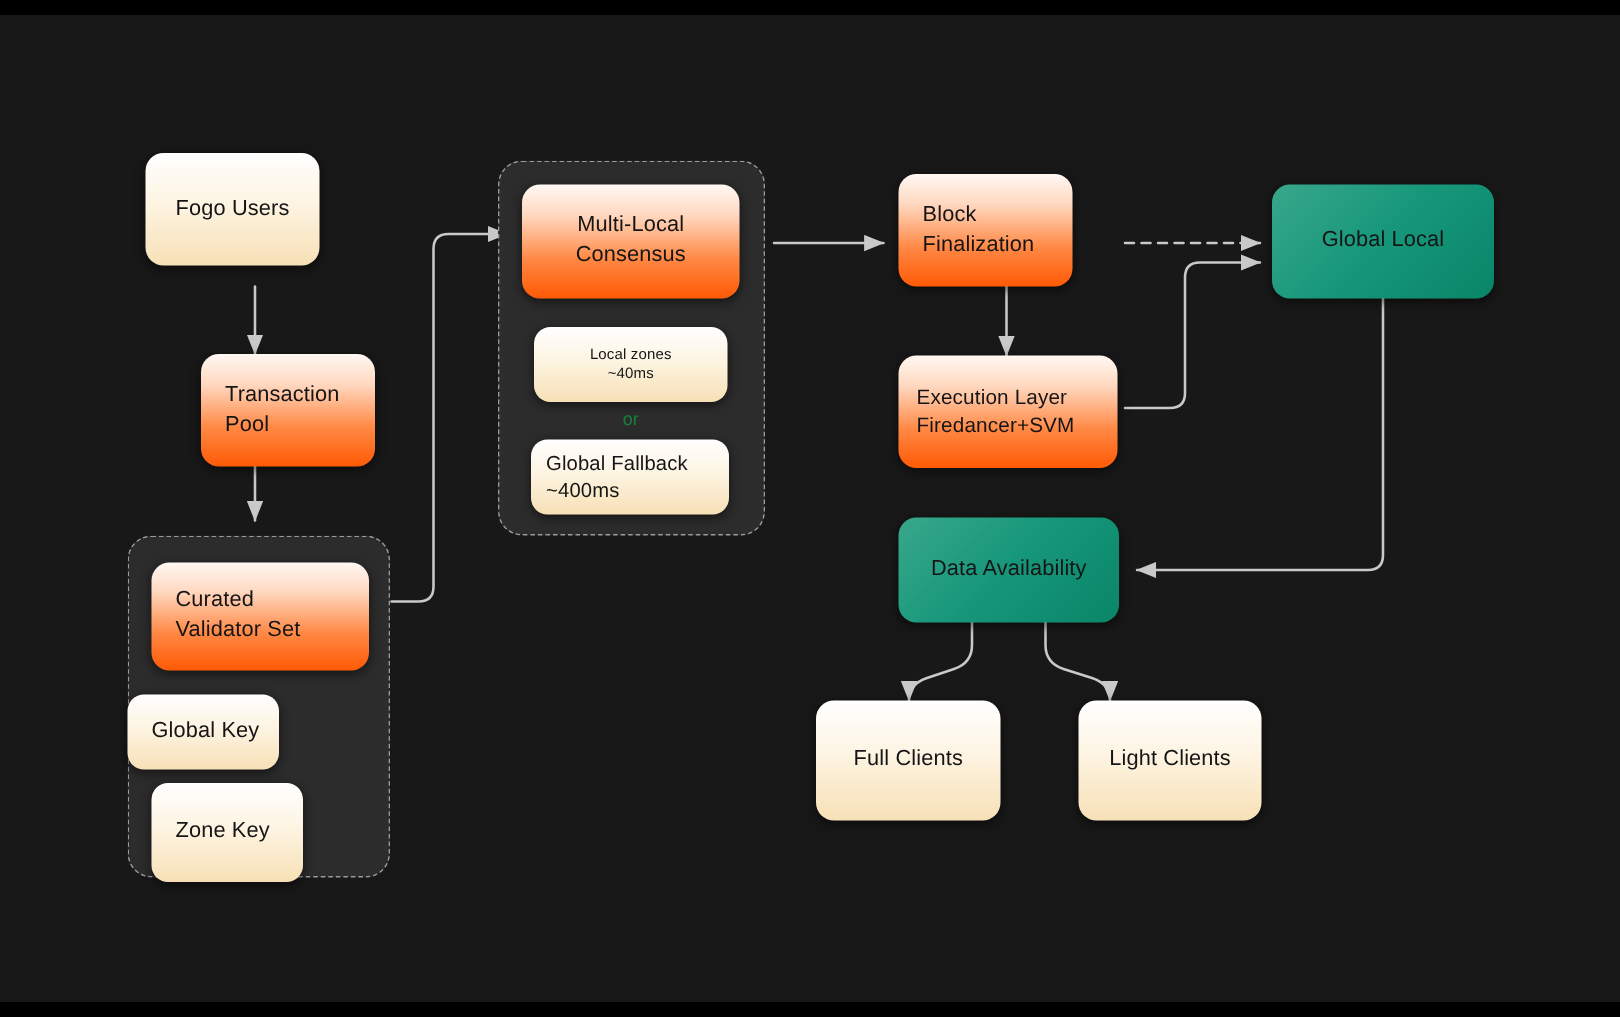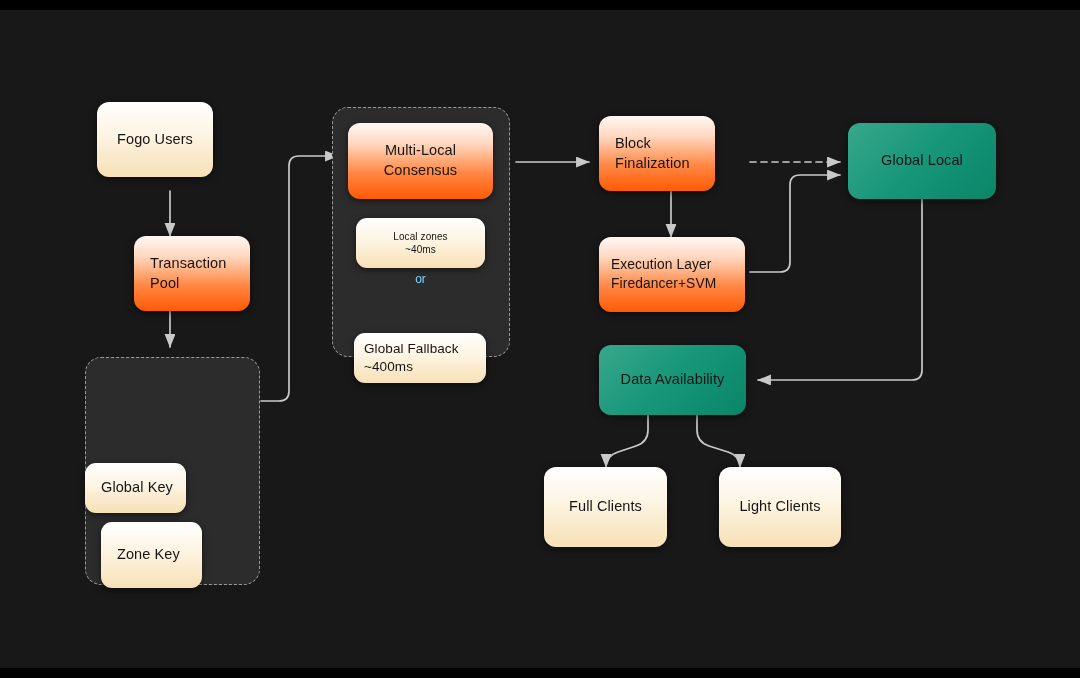--- a/index.html
+++ b/index.html
@@ -71,21 +71,21 @@
   .group {
     position: absolute;
     box-sizing: border-box;
     border: 1.6px dashed #9b9b9b;
     border-radius: 16px;
     background: #2c2c2c;
   }
 
   .or-label {
     position: absolute;
-    color: #7dd3fc;
+    color: #15803d;
     font-size: 12px;
     text-align: center;
   }
 </style>
 </head>
 <body>
 
 <div id="stage">
   <div id="canvas">
 
@@ -123,20 +123,24 @@
       <span class="ln">Fogo Users</span>
     </div>
 
     <div class="node g-orange pad-l" style="left:102px; top:226px; width:116px; height:75px;margin-left:32px;">
       <span class="ln">Transaction</span>
       <span class="ln">Pool</span>
     </div>
 
     <div class="group" style="left:85px; top:347px; width:175px; height:228px;"></div>
 
+    <div class="node g-orange pad-l" style="left:101px; top:365px; width:145px; height:72px;">
+      <span class="ln">Curated</span>
+      <span class="ln">Validator Set</span>
+    </div>
 
     <div class="node g-cream pad-l" style="left:85px; top:453px; width:101px; height:50px; border-radius:11px;">
       <span class="ln">Global Key</span>
     </div>
 
     <div class="node g-cream pad-l" style="left:101px; top:512px; width:101px; height:66px; border-radius:11px;">
       <span class="ln">Zone Key</span>
     </div>
 
     <div class="group" style="left:332px; top:97px; width:178px; height:250px;"></div>
@@ -146,21 +150,21 @@
       <span class="ln">Consensus</span>
     </div>
 
     <div class="node g-cream pad-c" style="left:356px; top:208px; width:129px; height:50px; border-radius:11px; font-size:10px;">
       <span class="ln">Local zones</span>
       <span class="ln">~40ms</span>
     </div>
 
     <div class="or-label" style="left:356px; top:262px; width:129px;">or</div>
 
-    <div class="node g-cream pad-l" style="left:354px; top:283px; width:132px; height:50px; border-radius:11px; font-size:13.5px; padding:0 10px;margin-top:40px;">
+    <div class="node g-cream pad-l" style="left:354px; top:283px; width:132px; height:50px; border-radius:11px; font-size:13.5px; padding:0 10px;">
       <span class="ln">Global Fallback</span>
       <span class="ln">~400ms</span>
     </div>
 
     <div class="node g-orange pad-l" style="left:599px; top:106px; width:116px; height:75px;">
       <span class="ln">Block</span>
       <span class="ln">Finalization</span>
     </div>
 
     <div class="node g-teal pad-c" style="left:599px; top:335px; width:147px; height:70px;">

